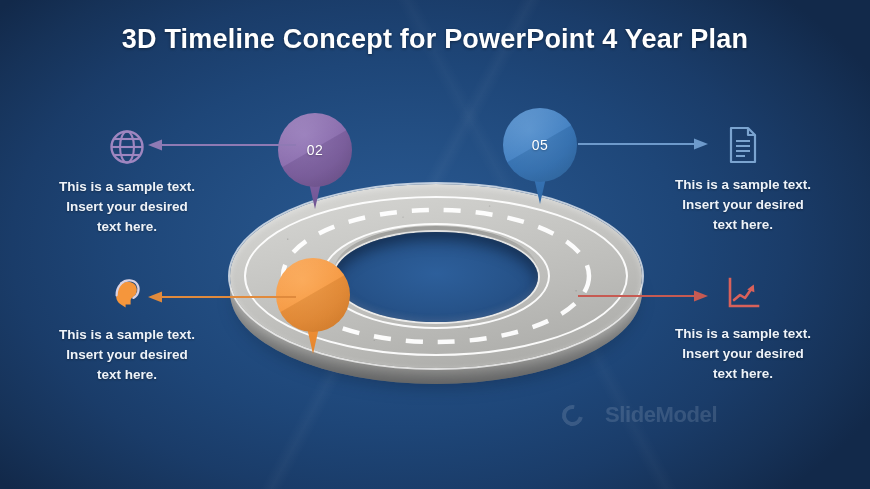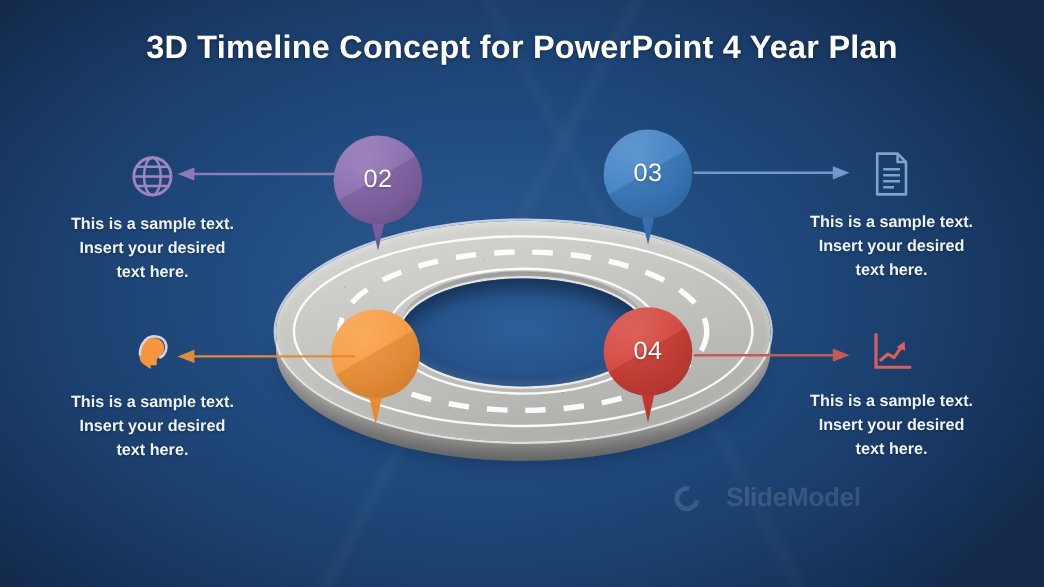--- a/index.html
+++ b/index.html
@@ -143,21 +143,21 @@
     width:74px; height:74px; border-radius:50%;
   }
   .pin .tail {
     position:absolute; left:27px; top:52px;
     width:20px; height:44px;
     clip-path:polygon(0% 0%, 100% 0%, 50% 100%);
   }
   .pin .num {
     position:absolute; left:0; top:0; width:74px; height:74px;
     display:flex; align-items:center; justify-content:center;
-    font-size:21px; color:#ffffff; letter-spacing:.5px;
+    font-size:14px; color:#ffffff; letter-spacing:.5px;
     text-shadow:0 1px 2px rgba(0,0,0,.25);
   }
   
   .pin .bulb::after {
     content:""; position:absolute; inset:0; border-radius:50%;
     background:linear-gradient(150deg, rgba(255,255,255,.14) 0%, rgba(255,255,255,.05) 48%, rgba(0,0,0,.07) 49%, rgba(0,0,0,.12) 100%);
   }
 
   #pin-01 { left:276px; top:258px; }
   #pin-02 { left:278px; top:113px; }
@@ -223,33 +223,28 @@
 
   <div class="pin" id="pin-02">
     <div class="tail" style="background:linear-gradient(180deg,#8566a9,#6f5492);"></div>
     <div class="bulb" style="background:radial-gradient(circle at 36% 30%,#9478b8,#8566a9 58%,#70548f 100%);"></div>
     <div class="num">02</div>
   </div>
 
   <div class="pin" id="pin-03">
     <div class="tail" style="background:linear-gradient(180deg,#3c7cc0,#2f68a5);"></div>
     <div class="bulb" style="background:radial-gradient(circle at 36% 30%,#4f8ccb,#3c7cc0 58%,#316ba7 100%);"></div>
-    <div class="num">03</div>
+    <div class="num">05</div>
   </div>
 
   <div class="pin" id="pin-01">
     <div class="tail" style="background:linear-gradient(180deg,#f5963c,#e4842b);"></div>
     <div class="bulb" style="background:radial-gradient(circle at 36% 30%,#fba44e,#f5963c 58%,#e6862c 100%);"></div>
   </div>
 
-  <div class="pin" id="pin-04">
-    <div class="tail" style="background:linear-gradient(180deg,#cf4038,#b6322b);"></div>
-    <div class="bulb" style="background:radial-gradient(circle at 36% 30%,#d9524a,#cf4038 58%,#b93630 100%);"></div>
-    <div class="num">04</div>
-  </div>
 
   <svg class="arrow-svg" id="arrow-02" viewBox="0 0 150 18">
     <line x1="150" y1="9" x2="14" y2="9" stroke="#8f7ab4" stroke-width="2"></line>
     <polygon points="2,9 16,3.5 16,14.5" fill="#8f7ab4"></polygon>
   </svg>
 
   <svg class="arrow-svg" id="arrow-03" viewBox="0 0 132 18">
     <line x1="0" y1="9" x2="118" y2="9" stroke="#6e9acb" stroke-width="2"></line>
     <polygon points="130,9 116,3.5 116,14.5" fill="#6e9acb"></polygon>
   </svg>

